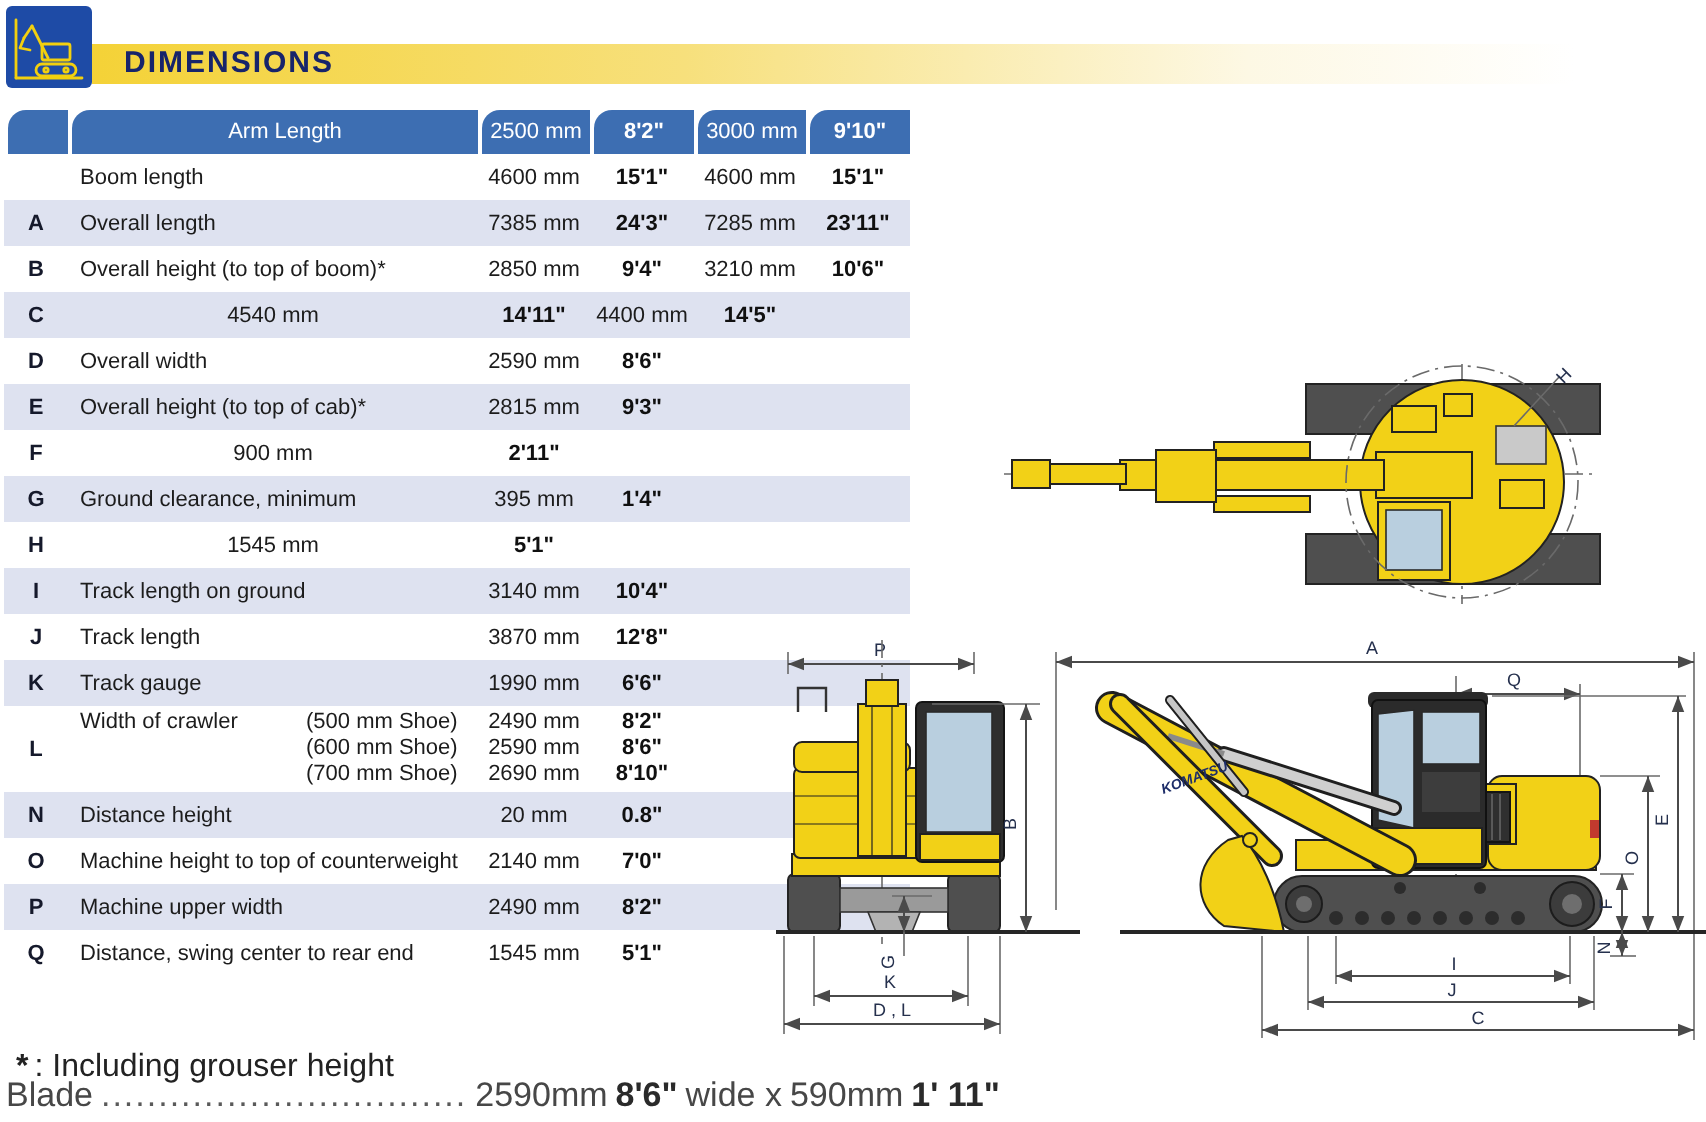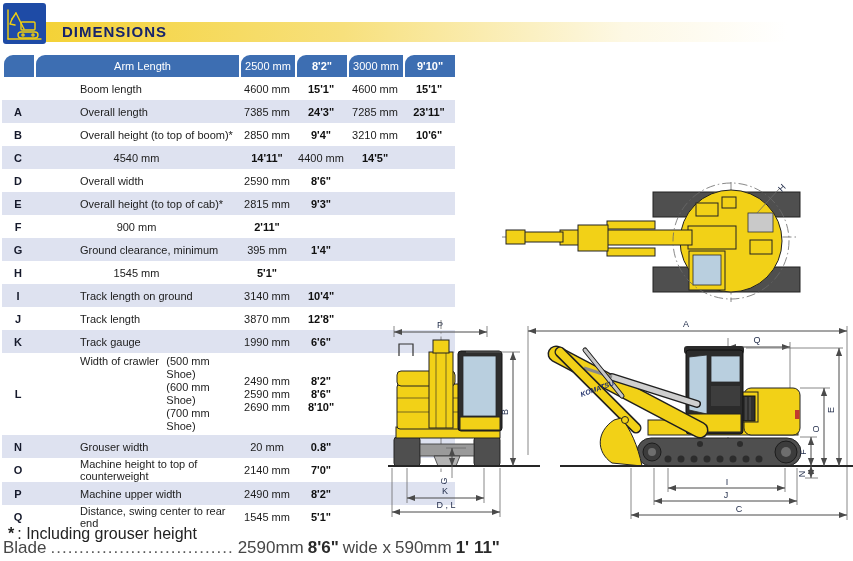--- a/index.html
+++ b/index.html
@@ -17,25 +17,25 @@
   .dim-table{position:absolute;left:2px;top:55px;width:453px;font-size:11px;}
   .thead,.trow{display:grid;grid-template-columns:32px 1fr 56px 52px 56px 52px;}
   .thead{height:22px;line-height:22px;color:#fff;}
   .th{background:#3d6eb2;border-top-left-radius:9px;margin-left:2px;text-align:center;white-space:nowrap;}
   .th-desc{text-align:center;padding-left:10px;}
   .th-bold{font-weight:bold;}
   .trow{min-height:23px;align-items:center;}
   .trow.alt{background:#dee2f0;}
   .trow.multi{padding:2px 0;}
   .c-letter{text-align:center;font-weight:bold;color:#15192b;}
-  .c-desc{padding-left:6px;margin-left:40px;}
+  .c-desc{padding-left:6px;}
   .c-val{text-align:center;white-space:nowrap;}
   .c-imp{font-weight:bold;color:#101010;}
   .stack{display:flex;flex-direction:column;line-height:13px;}
-  .multi-desc{display:flex;align-items:flex-start;}
+  .multi-desc{display:flex;align-items:flex-start;gap:23px;}
   .crawler-label{width:90px;line-height:13px;}
   .shoe-col{display:flex;flex-direction:column;line-height:13px;justify-content:center;}
 
   
   .footnote{position:absolute;left:8px;top:525px;font-size:16px;color:#222;}
   .fstar{font-weight:bold;margin-right:3px;}
   .blade{position:absolute;left:3px;top:538px;font-size:17px;color:#474747;}
   .blade span,.blade b{margin-right:4px;}
   .blade b{color:#2a2a2a;}
   .dots{letter-spacing:1px;color:#5a5a5a;}
@@ -198,21 +198,21 @@
           <div class="c-val c-imp stack">
             <span>8'2"</span>
             <span>8'6"</span>
             <span>8'10"</span>
           </div>
           <div class="c-val"></div>
           <div class="c-val c-imp"></div>
         </div>
         <div class="trow alt">
           <div class="c-letter">N</div>
-          <div class="c-desc">Grouser width</div>
+          <div class="c-desc">Distance height</div>
           <div class="c-val">20 mm</div>
           <div class="c-val c-imp">0.8"</div>
           <div class="c-val"></div>
           <div class="c-val c-imp"></div>
         </div>
         <div class="trow">
           <div class="c-letter">O</div>
           <div class="c-desc">Machine height to top of counterweight</div>
           <div class="c-val">2140 mm</div>
           <div class="c-val c-imp">7'0"</div>

